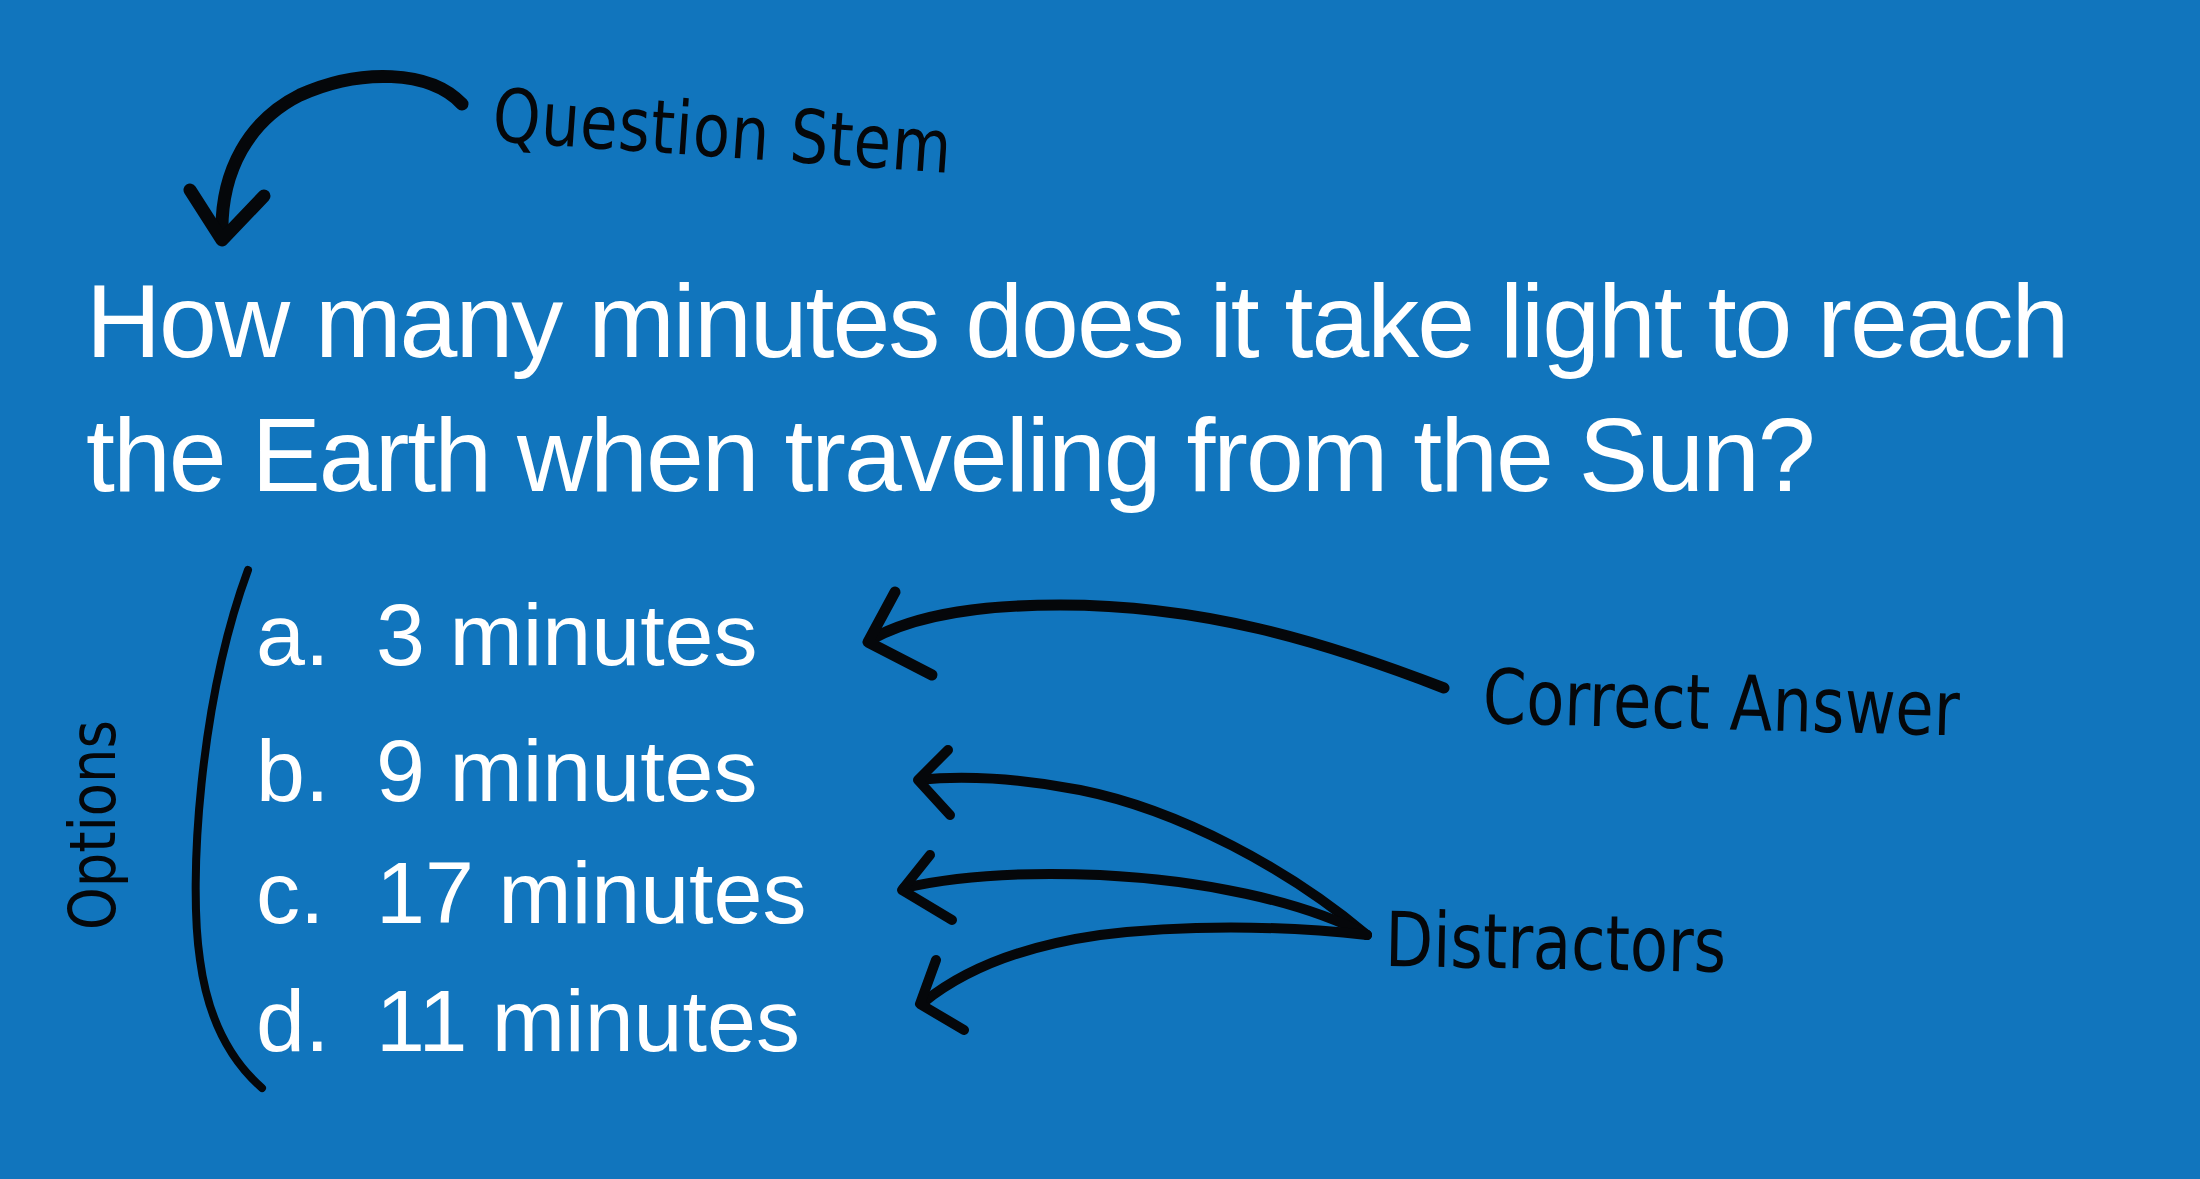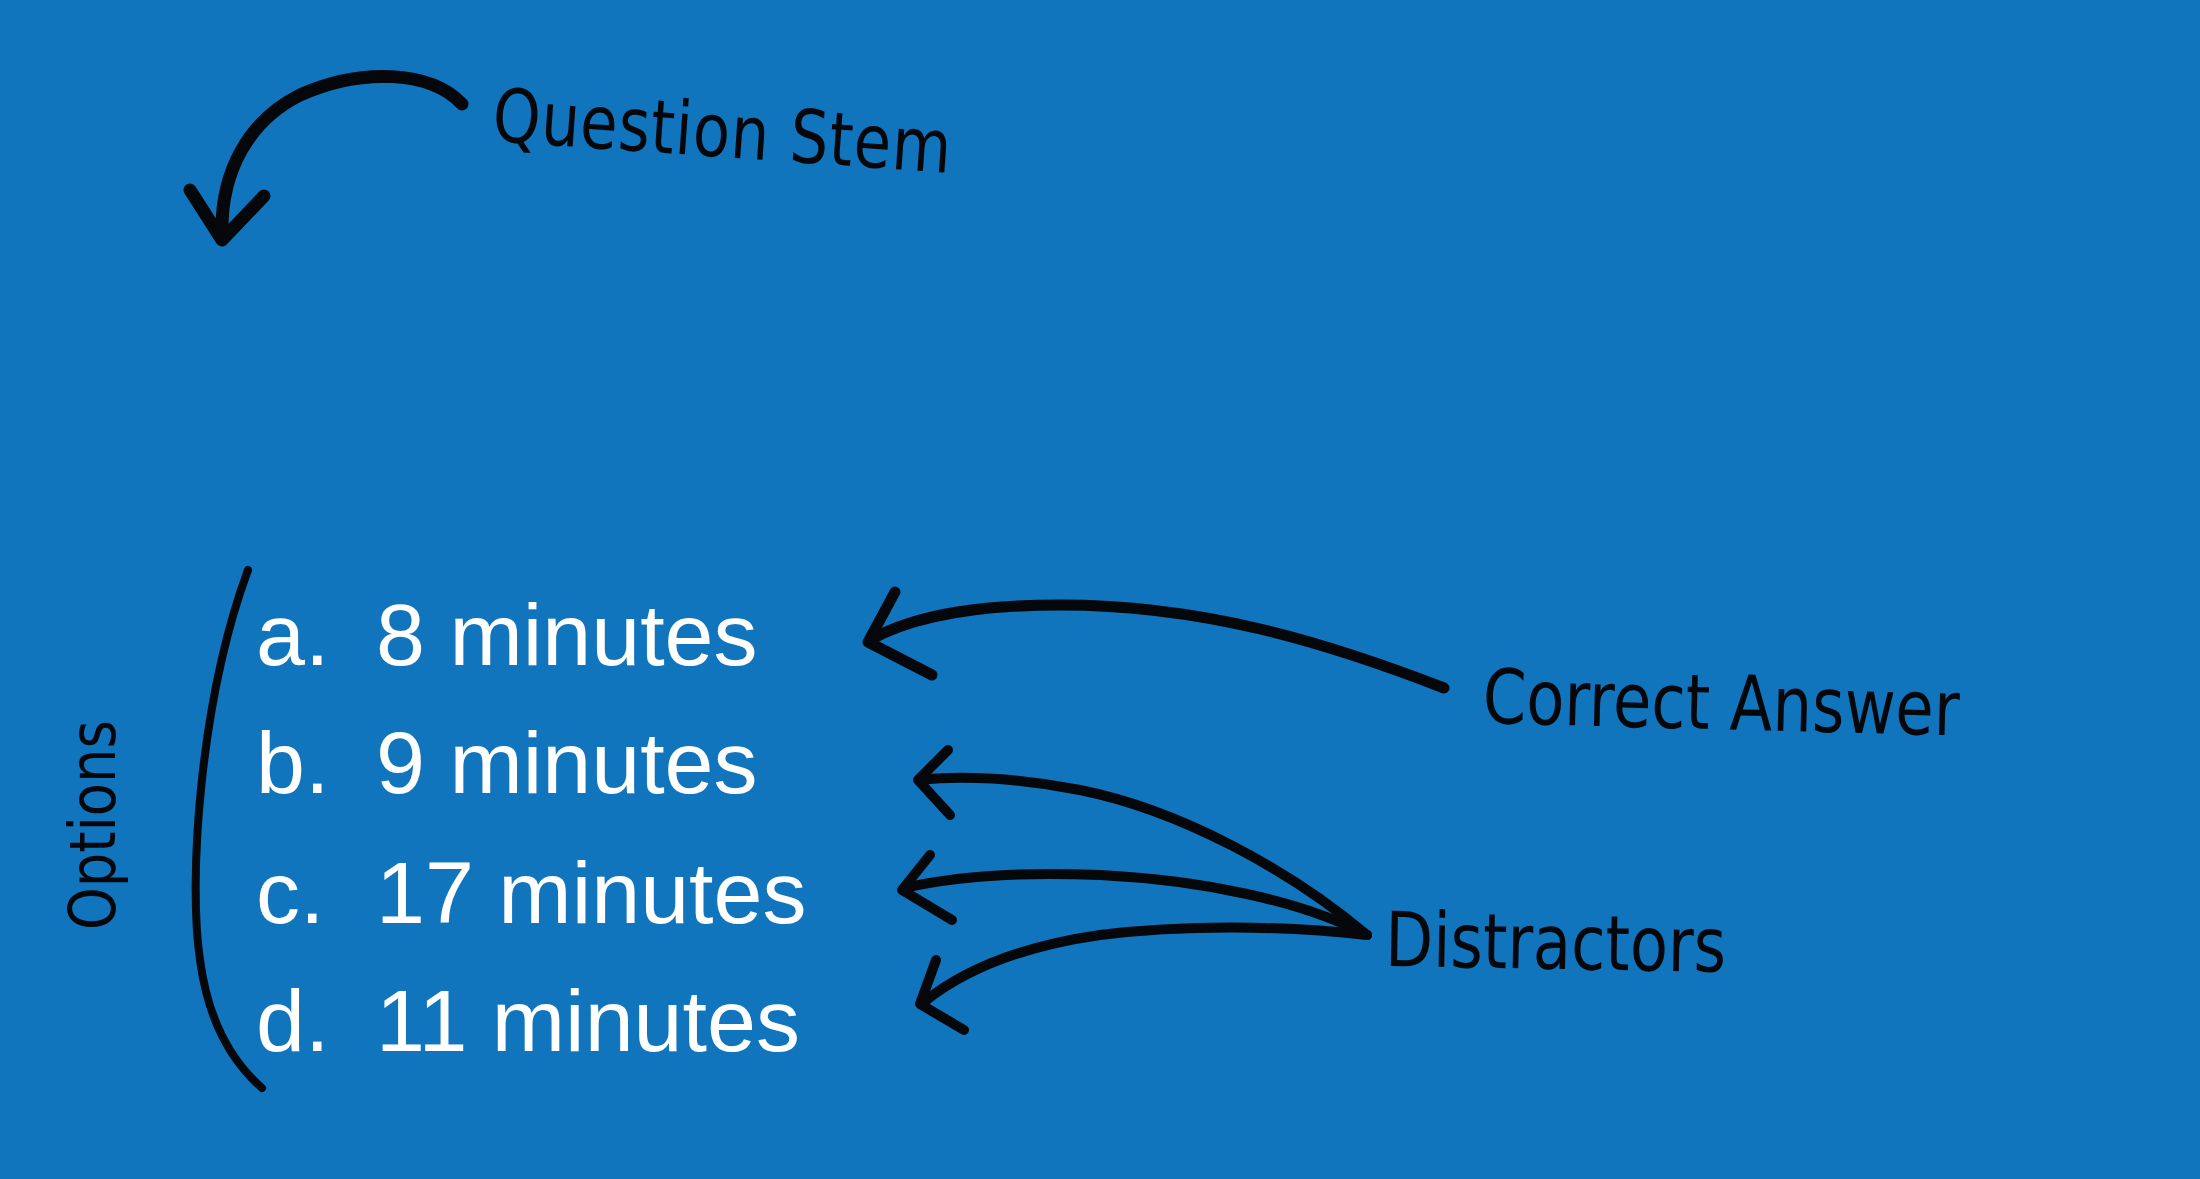--- a/index.html
+++ b/index.html
@@ -47,28 +47,32 @@
       <path d="M948 750 L 918 780 L 950 815" stroke-width="10"></path>
       <path d="M1367 935 C 1300 900, 1200 880, 1100 875 C 1030 872, 960 875, 904 888" stroke-width="10"></path>
       <path d="M930 855 L 902 890 L 952 920" stroke-width="10"></path>
       <path d="M1367 935 C 1280 925, 1180 925, 1100 935 C 1030 945, 970 965, 924 1002" stroke-width="10"></path>
       <path d="M936 960 L 920 1004 L 964 1030" stroke-width="10"></path>
     </g>
   </svg>
 
   <div class="hand hand-stem">Question Stem</div>
 
+  <div class="question">
+    <div>How many minutes does it take light to reach</div>
+    <div>the Earth when traveling from the Sun?</div>
+  </div>
 
   <div class="hand hand-options">Options</div>
 
   <div class="options">
     <div class="option" style="top:0px">
-      <span class="letter">a.</span><span>8 minutes</span>
+      <span class="letter">a.</span><span>3 minutes</span>
     </div>
-    <div class="option" style="top:128px">
+    <div class="option" style="top:136px">
       <span class="letter">b.</span><span>9 minutes</span>
     </div>
     <div class="option" style="top:258px">
       <span class="letter">c.</span><span>17 minutes</span>
     </div>
     <div class="option" style="top:386px">
       <span class="letter">d.</span><span>11 minutes</span>
     </div>
   </div>
 

